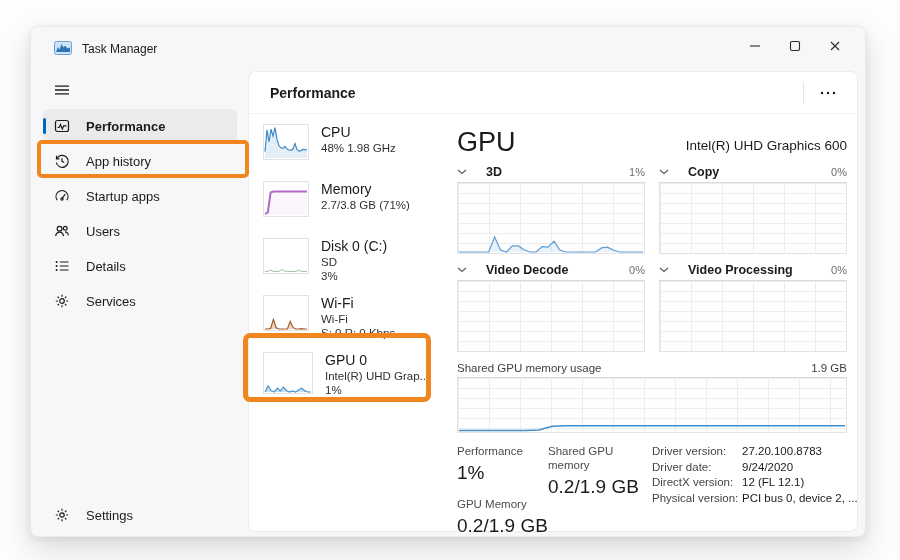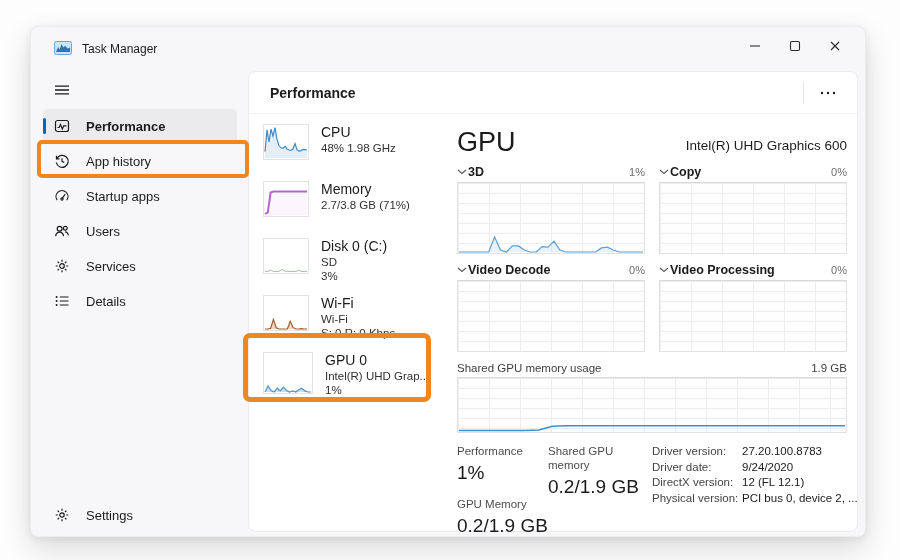--- a/index.html
+++ b/index.html
@@ -63,21 +63,21 @@
   .perf-sub { font-size:11.5px; line-height:14px; color:#303030; white-space:nowrap; }
 
   
   .gpu-panel { position:absolute; left:208px; top:50px; width:390px; }
   .gpu-title-row { display:flex; align-items:flex-end; height:36px; margin-bottom:6px; }
   .gpu-title { font-size:27px; font-weight:400; line-height:32px; }
   .gpu-name { margin-left:auto; font-size:13.5px; padding-bottom:5px; }
 
   .engine-grid { display:grid; grid-template-columns:1fr 1fr; column-gap:14px; row-gap:8px; }
   .engine-cell {}
-  .chart-head { display:flex; align-items:center; gap:1px; height:15px; margin-bottom:3px; }
+  .chart-head { display:flex; align-items:center; gap:19px; height:15px; margin-bottom:3px; }
   .chev { flex:none; }
   .engine-label { font-size:12.5px; font-weight:700; white-space:nowrap; }
   .pct { margin-left:auto; font-size:11px; color:#6d6d6d; }
   .chart {
     position:relative; height:72px; border:1px solid #e2e2e4; border-top-color:#d9d9db;
     background-color:#fefefe;
     background-image:
       repeating-linear-gradient(to right, #ededee 0 1px, transparent 1px 31px),
       repeating-linear-gradient(to bottom, #ededee 0 1px, transparent 1px 10px);
     overflow:hidden;
@@ -169,36 +169,36 @@
     <div class="nav-item">
       <svg class="nav-icon" viewBox="0 0 16 16" fill="none" stroke="#1b1b1b" stroke-width="1.2">
         <circle cx="5.6" cy="5.8" r="2.4"></circle>
           <path d="M1.6 13.2c.4-2.6 2-4.1 4-4.1s3.6 1.5 4 4.1"></path>
           <circle cx="11.3" cy="5.2" r="1.9"></circle>
           <path d="M11 8.8c1.8.1 3.1 1.4 3.4 3.6"></path>
       </svg>
       <span class="nav-label">Users</span>
     </div>
     <div class="nav-item">
-      <svg class="nav-icon" viewBox="0 0 16 16" fill="none" stroke="#1b1b1b" stroke-width="1.2">
-        <circle cx="8" cy="8" r="2.3"></circle>
-          <path d="M8 1.8v2M8 12.2v2M1.8 8h2M12.2 8h2M3.6 3.6L5 5M11 11l1.4 1.4M12.4 3.6L11 5M5 11l-1.4 1.4"></path>
-      </svg>
-      <span class="nav-label">Services</span>
-    </div>
-    <div class="nav-item">
       <svg class="nav-icon" viewBox="0 0 16 16">
         <g stroke="#1b1b1b" stroke-width="1.2">
             <path d="M5.8 4h8.7M5.8 8h8.7M5.8 12h8.7"></path>
           </g>
         <circle cx="2.6" cy="4" r="1" fill="#1b1b1b"></circle>
           <circle cx="2.6" cy="8" r="1" fill="#1b1b1b"></circle>
           <circle cx="2.6" cy="12" r="1" fill="#1b1b1b"></circle>
       </svg>
       <span class="nav-label">Details</span>
+    </div>
+    <div class="nav-item">
+      <svg class="nav-icon" viewBox="0 0 16 16" fill="none" stroke="#1b1b1b" stroke-width="1.2">
+        <circle cx="8" cy="8" r="2.3"></circle>
+          <path d="M8 1.8v2M8 12.2v2M1.8 8h2M12.2 8h2M3.6 3.6L5 5M11 11l1.4 1.4M12.4 3.6L11 5M5 11l-1.4 1.4"></path>
+      </svg>
+      <span class="nav-label">Services</span>
     </div>
   </div>
 
   <div class="settings-item">
     <svg class="nav-icon" viewBox="0 0 16 16" fill="none" stroke="#1b1b1b" stroke-width="1.2">
       <circle cx="8" cy="8" r="2.2"></circle>
         <path d="M8 1.8v2M8 12.2v2M1.8 8h2M12.2 8h2M3.6 3.6L5 5M11 11l1.4 1.4M12.4 3.6L11 5M5 11l-1.4 1.4"></path>
     </svg>
     <span class="nav-label">Settings</span>
   </div>

